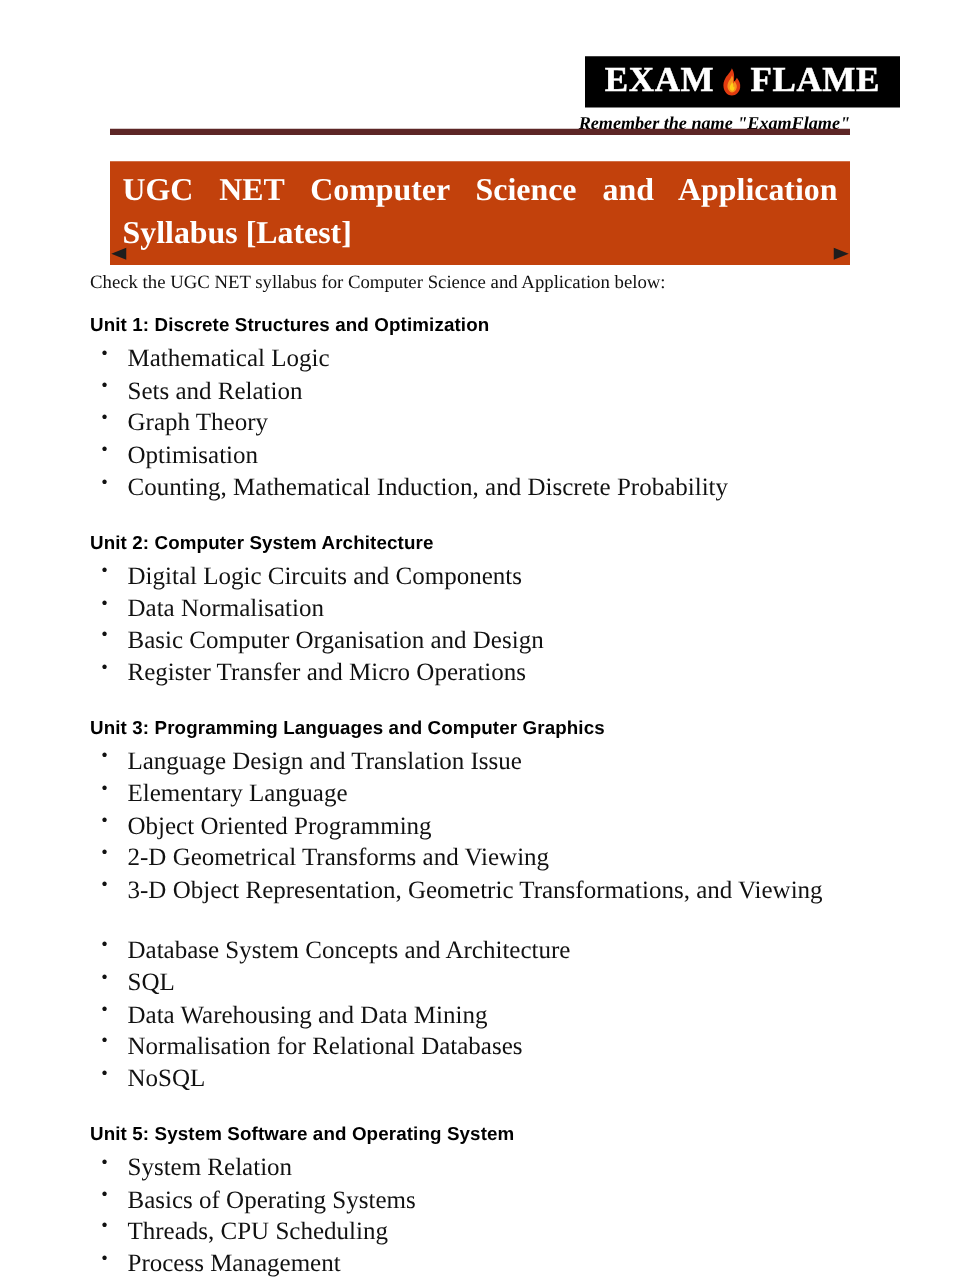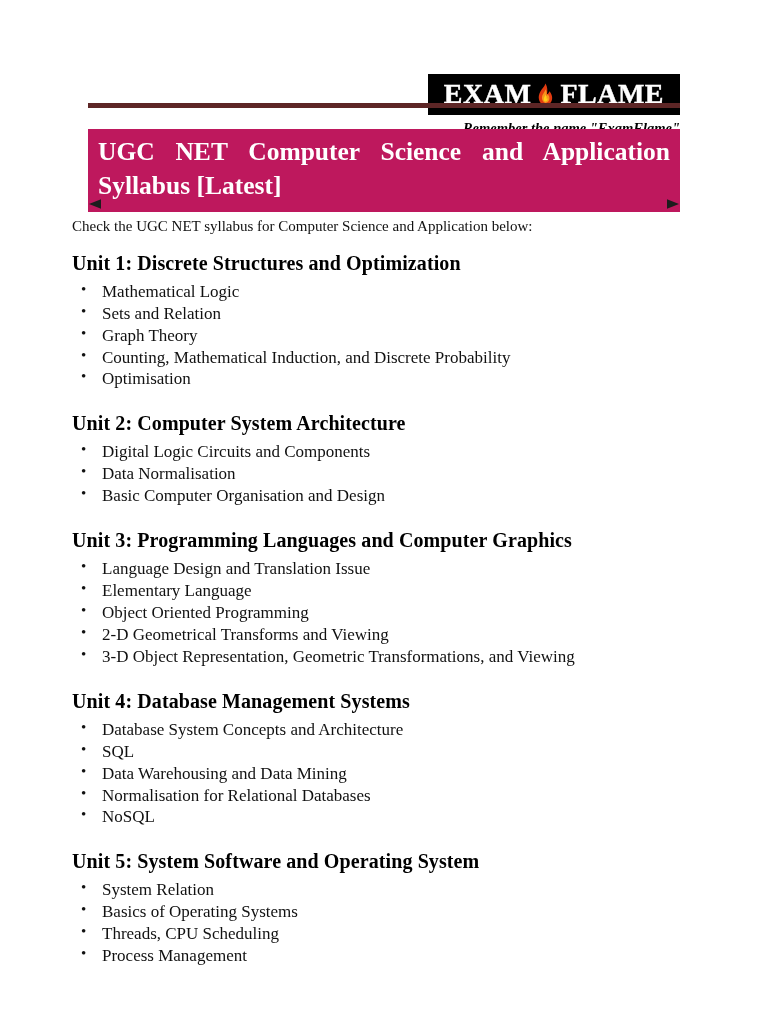--- a/index.html
+++ b/index.html
@@ -27,22 +27,21 @@
     position: absolute;
     top: 0;
     right: 0;
     width: 768px;
     padding-top: 45px;
     box-sizing: border-box;
   }
   .logo-row {
     display: flex;
     justify-content: flex-end;
-    padding-right: 88px;
-    margin-top: 29px;
+    padding-right: 48px;
   }
   .logo-badge {
     background: #000000;
     padding: 6px 16px 7px 16px;
     display: inline-flex;
     align-items: center;
     gap: 6px;
     line-height: 1;
   }
   .logo-word {
@@ -82,21 +81,21 @@
     height: 5px;
     background: #5d2626;
   }
 
   
   .title-banner {
     position: absolute;
     left: 88px;
     top: 129px;
     width: 592px;
-    background: #be185d;
+    background: #c2410c;
     box-sizing: border-box;
     padding: 6px 10px 9px 10px;
   }
   .title-banner .title-line {
     color: #ffffff;
     font-family: "Liberation Serif", "DejaVu Serif", serif;
     font-weight: bold;
     font-size: 25.5px;
     line-height: 1.33;
     text-align: justify;
@@ -125,36 +124,36 @@
     width: 600px;
   }
   .intro {
     font-family: "Liberation Serif", "DejaVu Serif", serif;
     font-size: 15px;
     line-height: 1.45;
     margin: 0 0 14px 0;
     color: #111111;
   }
   .unit-heading {
-    font-family: Liberation Serif, serif;
-    font-weight: bold;
-    font-size: 20px;
+    font-family: Liberation Sans, sans-serif;
+    font-weight: bold;
+    font-size: 15px;
     margin: 0 0 6px 0;
     color: #000000;
     letter-spacing: 0.1px;
   }
   ul.topics {
     list-style: none;
     margin: 0 0 22px 0;
     padding: 0;
   }
   ul.topics li {
     position: relative;
     font-family: "Liberation Serif", "DejaVu Serif", serif;
-    font-size: 17px;
+    font-size: 20px;
     line-height: 1.29;
     padding-left: 30px;
     color: #111111;
   }
   ul.topics li::before {
     content: "\2022";
     position: absolute;
     left: 9px;
     top: -1px;
     font-size: 15px;
@@ -215,47 +214,47 @@
   <div class="content">
 
     <p class="intro">Check the UGC NET syllabus for Computer Science and Application below:</p>
 
     <div class="unit-block">
       <h2 class="unit-heading">Unit 1: Discrete Structures and Optimization</h2>
       <ul class="topics">
         <li>Mathematical Logic</li>
         <li>Sets and Relation</li>
         <li>Graph Theory</li>
+        <li>Optimisation</li>
         <li>Counting, Mathematical Induction, and Discrete Probability</li>
-        <li>Optimisation</li>
       </ul>
     </div>
 
     <div class="unit-block">
       <h2 class="unit-heading">Unit 2: Computer System Architecture</h2>
       <ul class="topics">
         <li>Digital Logic Circuits and Components</li>
         <li>Data Normalisation</li>
         <li>Basic Computer Organisation and Design</li>
+        <li>Register Transfer and Micro Operations</li>
       </ul>
     </div>
 
     <div class="unit-block">
       <h2 class="unit-heading">Unit 3: Programming Languages and Computer Graphics</h2>
       <ul class="topics">
         <li>Language Design and Translation Issue</li>
         <li>Elementary Language</li>
         <li>Object Oriented Programming</li>
         <li>2-D Geometrical Transforms and Viewing</li>
         <li>3-D Object Representation, Geometric Transformations, and Viewing</li>
       </ul>
     </div>
 
     <div class="unit-block">
-      <h2 class="unit-heading">Unit 4: Database Management Systems</h2>
       <ul class="topics">
         <li>Database System Concepts and Architecture</li>
         <li>SQL</li>
         <li>Data Warehousing and Data Mining</li>
         <li>Normalisation for Relational Databases</li>
         <li>NoSQL</li>
       </ul>
     </div>
 
     <div class="unit-block">

